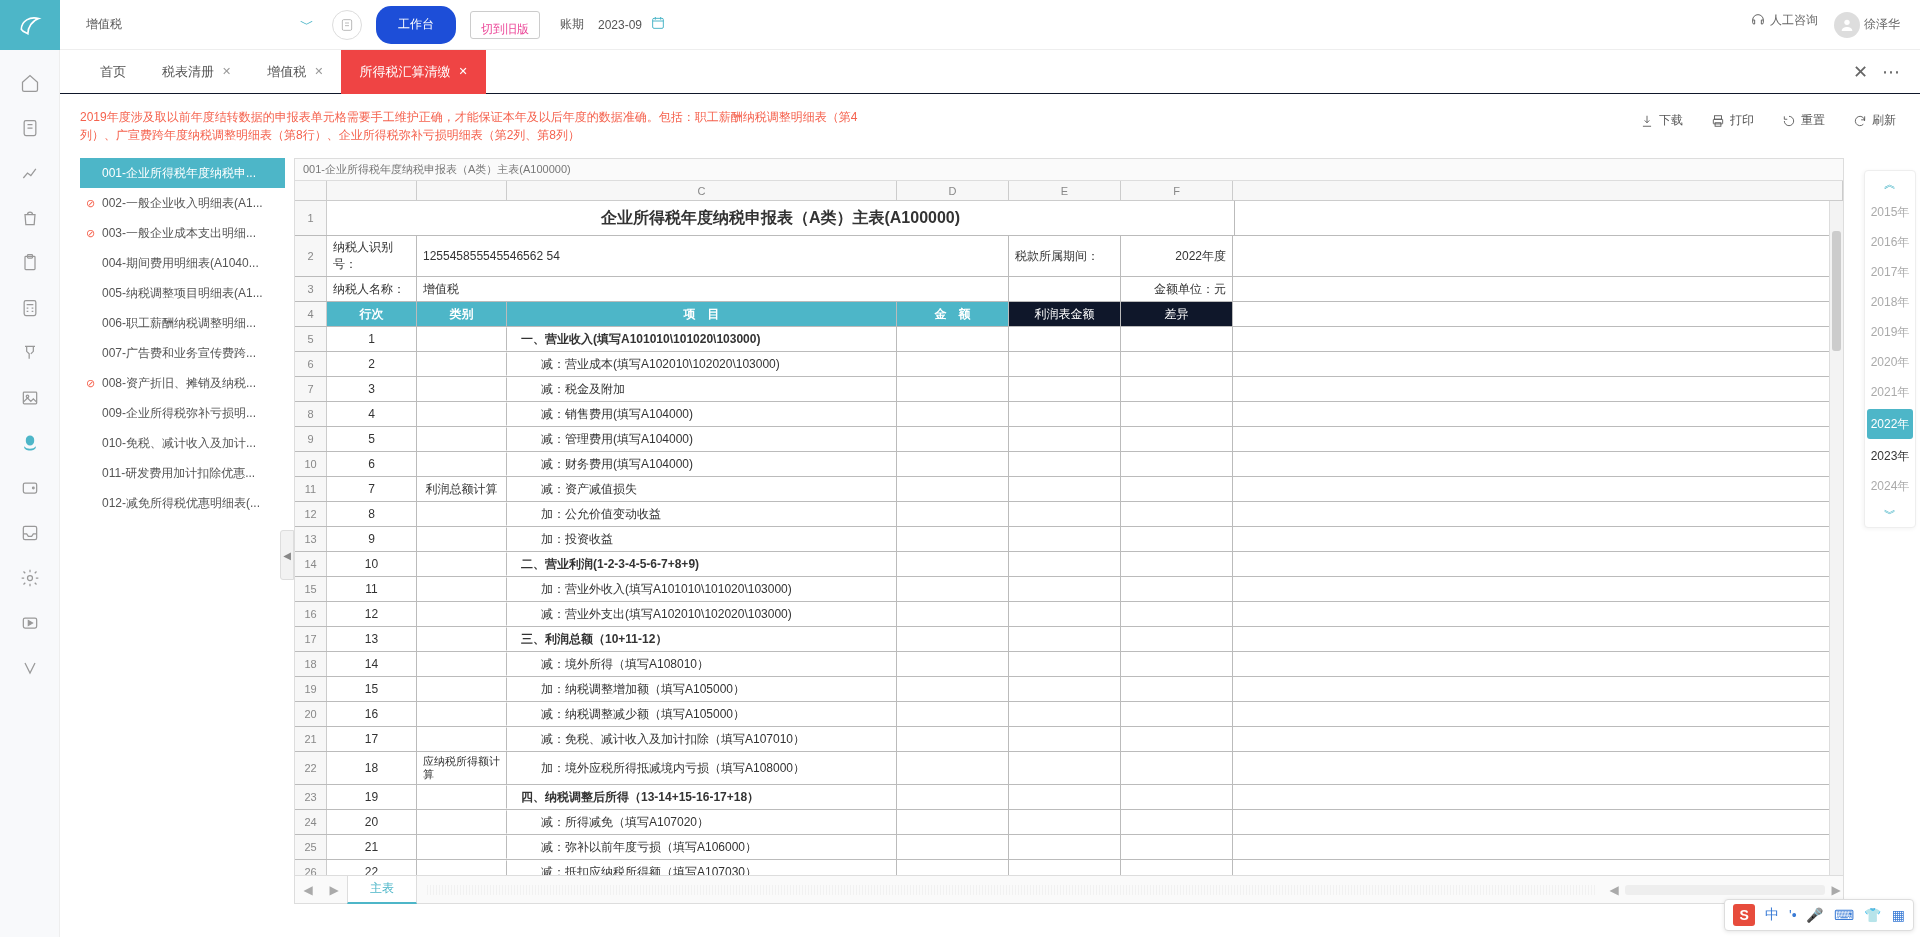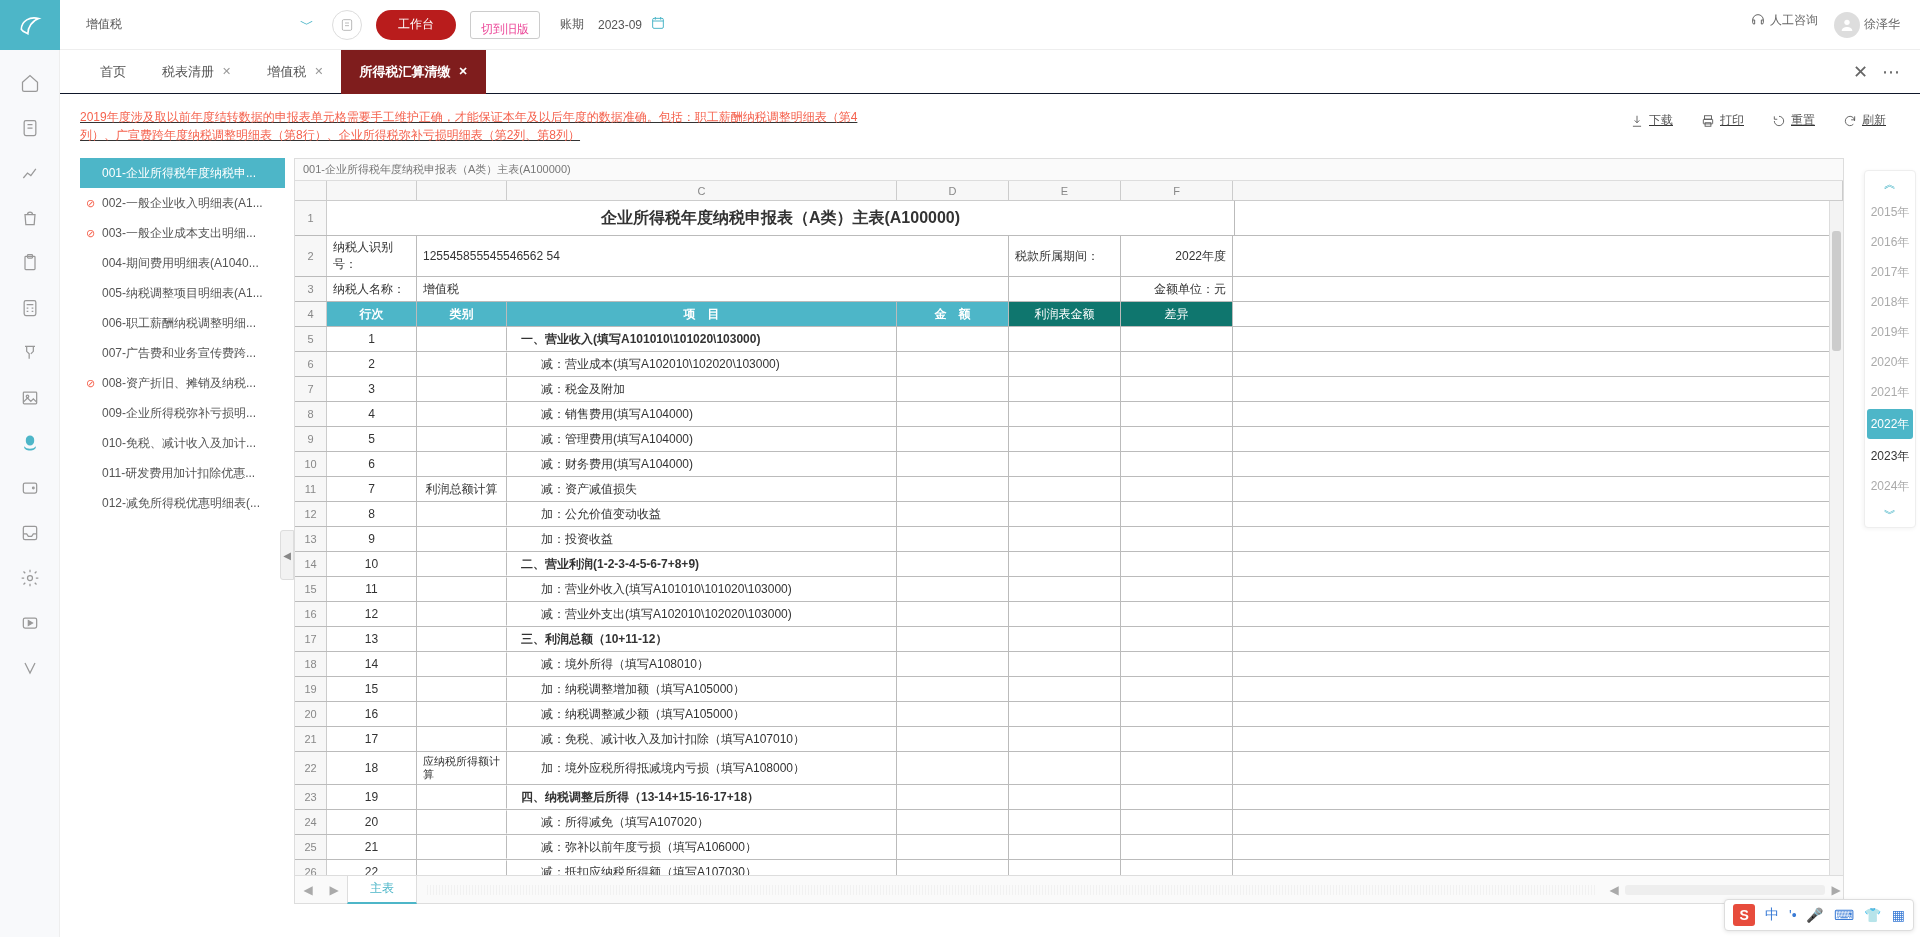--- a/index.html
+++ b/index.html
@@ -12,41 +12,41 @@
 .nav-icons { padding-top: 10px; }
 .nav-icon { width: 60px; height: 45px; display: flex; align-items: center; justify-content: center; color: #999; cursor: pointer; }
 .nav-icon svg { width: 20px; height: 20px; }
 .nav-icon.active { color: #4db6c8; }
 
 
 .topbar { position: absolute; left: 60px; top: 0; right: 0; height: 50px; border-bottom: 1px solid #eee; display: flex; align-items: center; padding: 0 20px; }
 .entity-select { width: 240px; height: 32px; display: flex; align-items: center; justify-content: space-between; color: #555; cursor: pointer; padding: 0 6px; }
 .entity-select .chev { color: #4db6c8; font-size: 14px; }
 .round-btn { width: 30px; height: 30px; border-radius: 50%; border: 1px solid #ddd; margin-left: 12px; display: flex; align-items: center; justify-content: center; color: #bbb; cursor: pointer; }
-.pill-btn { height: 30px; padding: 0 22px; border-radius: 15px; background: #b91c1c; color: #fff; display: flex; align-items: center; margin-left: 14px; cursor: pointer; }
+.pill-btn { height: 38px; padding: 0 22px; border-radius: 15px; background: #1d4ed8; color: #fff; display: flex; align-items: center; margin-left: 14px; cursor: pointer; }
 .old-btn { height: 28px; padding: 0 10px; border: 1px solid #ccc; border-radius: 3px; margin-left: 14px; cursor: pointer; color: #ec4899; display:flex; align-items:flex-end; }
 .period-label { margin-left: 20px; color: #555; }
 .period-val { margin-left: 14px; color: #555; }
 .cal-icon { margin-left: 8px; color: #4db6c8; }
 .topbar-right { margin-left: auto; display: flex; align-items: flex-start; gap: 16px; color: #666; }
 .topbar-right .item { display: flex; align-items: center; gap: 4px; cursor: pointer; }
 .avatar { width: 26px; height: 26px; border-radius: 50%; background: #ddd; display:flex; align-items:center; justify-content:center; color:#fff; }
 
 
 .tabs-row { position: absolute; left: 60px; top: 50px; right: 0; height: 44px; border-bottom: 1px solid #0f172a; display: flex; align-items: center; padding-left: 22px; }
 .tab { height: 44px; display: flex; align-items: center; padding: 0 18px; color: #555; cursor: pointer; position: relative; font-size: 13px; }
 .tab .close { margin-left: 8px; color: #999; font-size: 11px; }
-.tab.active { background: #7f1d1d; color: #fff; font-weight: bold; }
+.tab.active { background: #ef4444; color: #fff; }
 .tab.active .close { color: #fff; }
 .tabs-row .end { margin-left: auto; display: flex; align-items: center; gap: 14px; padding-right: 18px; color: #666; }
 .end .x { font-size: 18px; cursor: pointer; }
 .end .dots { font-size: 18px; cursor: pointer; letter-spacing: 2px; }
 
 
-.notice-row { position: absolute; left: 80px; top: 102px; right: 34px; height: 48px; display: flex; align-items: flex-start; text-decoration: underline; }
+.notice-row { position: absolute; left: 80px; top: 102px; right: 24px; height: 48px; display: flex; align-items: flex-start; }
 .notice-text { color: #f5624e; font-size: 12px; line-height: 18px; max-width: 810px; padding-top: 6px; }
 .toolbar { margin-left: auto; display: flex; align-items: center; gap: 28px; color: #555; padding-top: 10px; }
 .toolbar .tbtn { display: flex; align-items: center; gap: 5px; cursor: pointer; }
 
 
 .tree-panel { position: absolute; left: 80px; top: 158px; width: 205px; }
 .tree-item { height: 30px; display: flex; align-items: center; padding: 0 10px 0 22px; font-size: 12px; color: #555; cursor: pointer; white-space: nowrap; overflow: hidden; text-overflow: ellipsis; position:relative; }
 .tree-item.sel { background: #4db6c8; color: #fff; }
 .tree-item .warn { position:absolute; left:6px; color:#f5624e; font-size:11px; }
 .collapse-handle { position: absolute; left: 280px; top: 530px; width: 14px; height: 50px; background: #f2f2f2; border: 1px solid #ddd; border-radius: 3px 0 0 3px; display: flex; align-items: center; justify-content: center; color: #888; cursor: pointer; font-size:10px; }
@@ -64,21 +64,21 @@
 .grow { display:flex; border-bottom:1px solid #bbb; }
 .rowhdr { width:32px; background:#f7f7f7; border-right:1px solid #ccc; text-align:center; color:#888; font-size:11px; display:flex; align-items:center; justify-content:center; }
 .cA { width:90px; } 
 .cB { width:90px; } 
 .cC { width:390px; } 
 .cD { width:112px; } 
 .cE { width:112px; } 
 .cF { width:112px; }
 .cell { border-right:1px solid #bbb; padding:3px 6px; font-size:12px; min-height:24px; display:flex; align-items:center; }
 .hdr-teal { background:#4db6c8; color:#fff; justify-content:center; font-weight:700; }
-.hdr-green { background:#0f766e; color:#fff; justify-content:center; font-weight:500; }
+.hdr-green { background:#0f172a; color:#fff; justify-content:center; font-weight:500; }
 .center { justify-content:center; }
 .title-row .cell { font-size:16px; font-weight:600; justify-content:center; }
 .proj { padding-left:14px;font-weight:bold; }
 .proj2 { padding-left:34px; }
 
 .sheet-tabs { position:absolute; left:0; bottom:0; right:0; height:28px; border-top:1px solid #ddd; display:flex; align-items:center; background:#fafafa; }
 .sheet-tabs .arr { width:26px; text-align:center; color:#aaa; cursor:pointer; }
 .sheet-tabs .stab { height:28px; padding:0 22px; display:flex; align-items:center; border-right:1px solid #ddd; border-left:1px solid #ddd; color:#4db6c8; background:#fff; border-bottom:2px solid #4db6c8; cursor:pointer; }
 .sheet-tabs .hbar { flex:1; height:10px; margin:0 10px; background:repeating-linear-gradient(90deg,#ddd,#ddd 1px,transparent 1px,transparent 3px); opacity:.3; }
 .sheet-scroll-v { position:absolute; right:0; top:42px; bottom:28px; width:14px; background:#f3f3f3; border-left:1px solid #ddd; }

